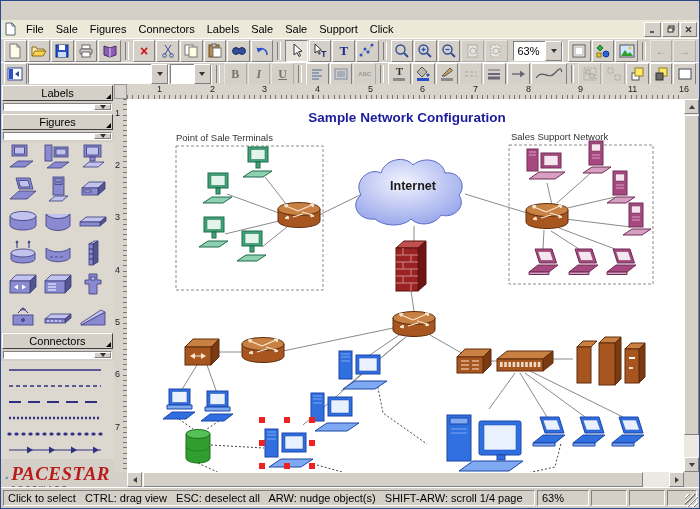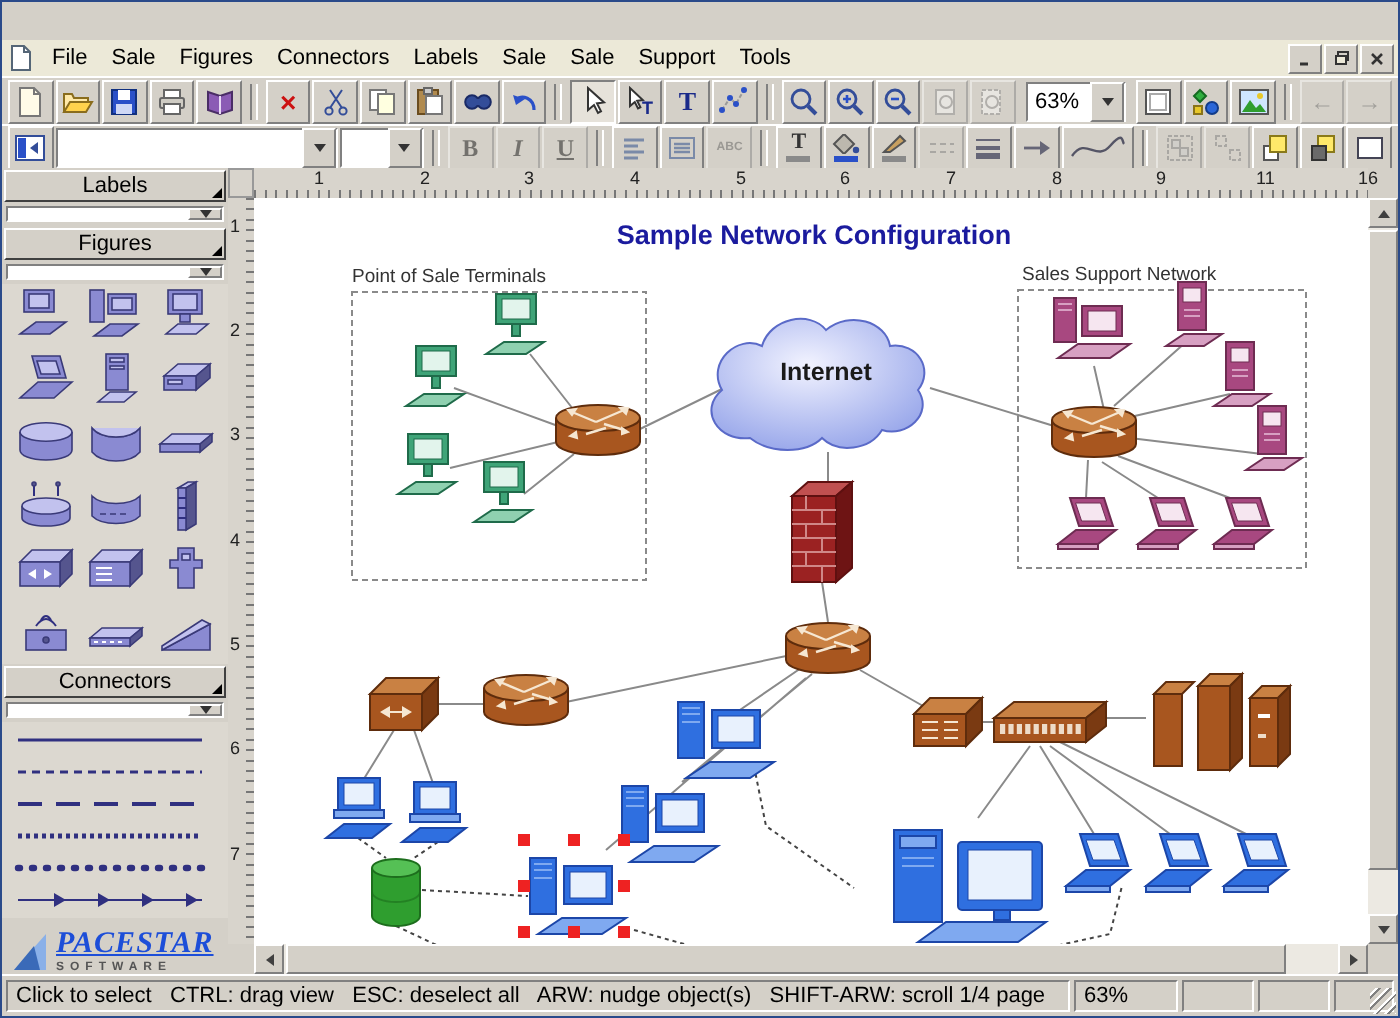--- a/index.html
+++ b/index.html
@@ -53,21 +53,21 @@
   .pdd{height:17px;margin:2px 2px;background:#fff;border:1px solid;
     border-color:#808080 #fff #fff #808080;display:flex;}
   .pdd .sp{flex:1;}
   .pdd .drop{width:15px;background:#d4d0c8;border:1px solid;border-color:#fff #808080 #808080 #fff;
     display:flex;align-items:center;justify-content:center;}
   #figpal{display:grid;grid-template-columns:repeat(3,1fr);padding:2px 4px;row-gap:6px;background:#dcd8d0;}
   .pi{display:flex;align-items:center;justify-content:center;height:26px;}
   #conpal{padding:4px 6px;background:#dcd8d0;display:flex;flex-direction:column;gap:6px;}
   .crow{height:10px;display:flex;align-items:center;}
   #logo{margin-top:auto;padding:4px 4px 6px 4px;display:flex;align-items:center;gap:3px;}
-  #logo .lname{font-family:"Liberation Serif",serif;font-style:italic;font-weight:bold;font-size:15px;color:#1d4ed8;letter-spacing:.5px;text-decoration:underline;}
+  #logo .lname{font-family:"Liberation Serif",serif;font-style:italic;font-weight:bold;font-size:19px;color:#b91c1c;letter-spacing:.5px;}
   #logo .lsub{font-size:6px;letter-spacing:3px;color:#555;font-weight:bold;}
   
   #canvas{position:absolute;left:113px;top:83px;right:0;bottom:21px;background:#d4d0c8;}
   #rcorner{position:absolute;left:0;top:0;width:13px;height:15px;background:#d8d4cc;border:1px solid #999;box-sizing:border-box;}
   #hruler{position:absolute;left:13px;top:0;right:15px;height:15px;background:#d8d4cc;border-bottom:1px solid #808080;
     background-image:repeating-linear-gradient(to right,#777 0 1px,transparent 1px 5.3px);
     background-size:100% 4px;background-position:0 100%;background-repeat:no-repeat;}
   #hruler span{position:absolute;top:0;font-size:9px;color:#222;}
   #vruler{position:absolute;left:0;top:15px;width:13px;bottom:15px;background:#d8d4cc;border-right:1px solid #808080;
     background-image:repeating-linear-gradient(to bottom,#777 0 1px,transparent 1px 5.2px);
@@ -120,21 +120,21 @@
         <path d="M9 1v3h3" fill="none" stroke="#567"></path>
       </svg>
     <span class="menuitem">File</span>
     <span class="menuitem">Sale</span>
     <span class="menuitem">Figures</span>
     <span class="menuitem">Connectors</span>
     <span class="menuitem">Labels</span>
     <span class="menuitem">Sale</span>
     <span class="menuitem">Sale</span>
     <span class="menuitem">Support</span>
-    <span class="menuitem">Tools</span>
+    <span class="menuitem">Click</span>
     <div id="mdi-buttons">
       <div class="mdibtn">
           <svg width="7" height="7" viewBox="0 0 7 7">
             <path d="M1 6h4" stroke="#333" stroke-width="1.5"></path>
           </svg>
         </div>
       <div class="mdibtn">
           <svg width="8" height="8" viewBox="0 0 8 8">
             <rect x="2" y="1" width="5" height="4" fill="none" stroke="#333"></rect>
             <rect x="1" y="3" width="5" height="4" fill="#ece9d8" stroke="#333"></rect>

